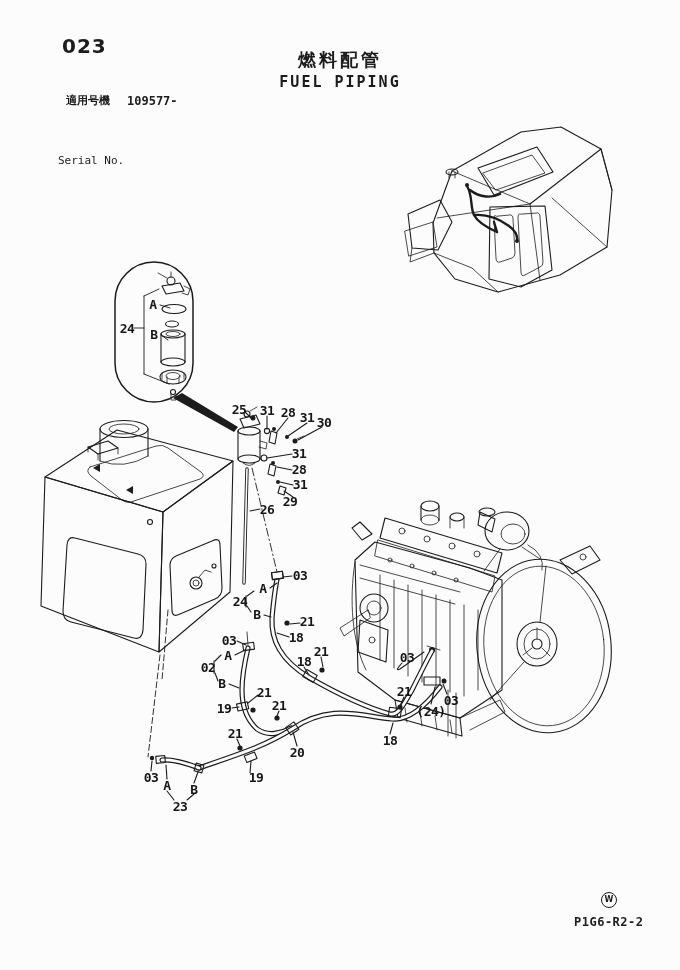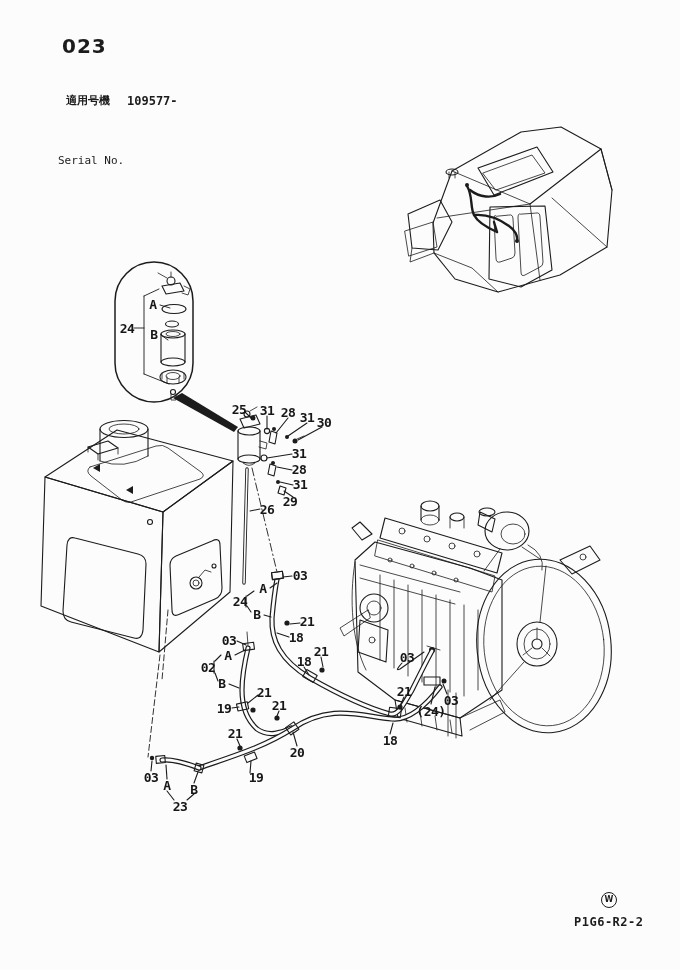--- a/index.html
+++ b/index.html
@@ -31,20 +31,22 @@
   .dash{stroke-dasharray:6 3;stroke-width:.9 !important;}
   .dashdot{stroke-dasharray:8 3 1.5 3;stroke-width:.9 !important;}
   .lead{stroke-width:.9 !important;}
 </style>
 </head>
 <body>
 
 <div id="page">
 
   <div class="txt page-num">023</div>
+  <div class="txt title-jp">燃料配管</div>
+  <div class="txt title-en">FUEL PIPING</div>
   <div class="txt serial-jp">適用号機</div>
   <div class="txt serial-val">109577-</div>
   <div class="txt serial-en">Serial No.</div>
   <div class="txt doc-code">P1G6-R2-2</div>
   <div class="stamp">W</div>
 
   <svg width="680" height="970" viewBox="0 0 680 970" class="ln">
 
     <g>
       <path d="M433,223 L452,171 L521,132 L561,127 L601,149 L612,190 L607,247 L560,275 L498,292 L455,279 L434,253 Z"></path>

